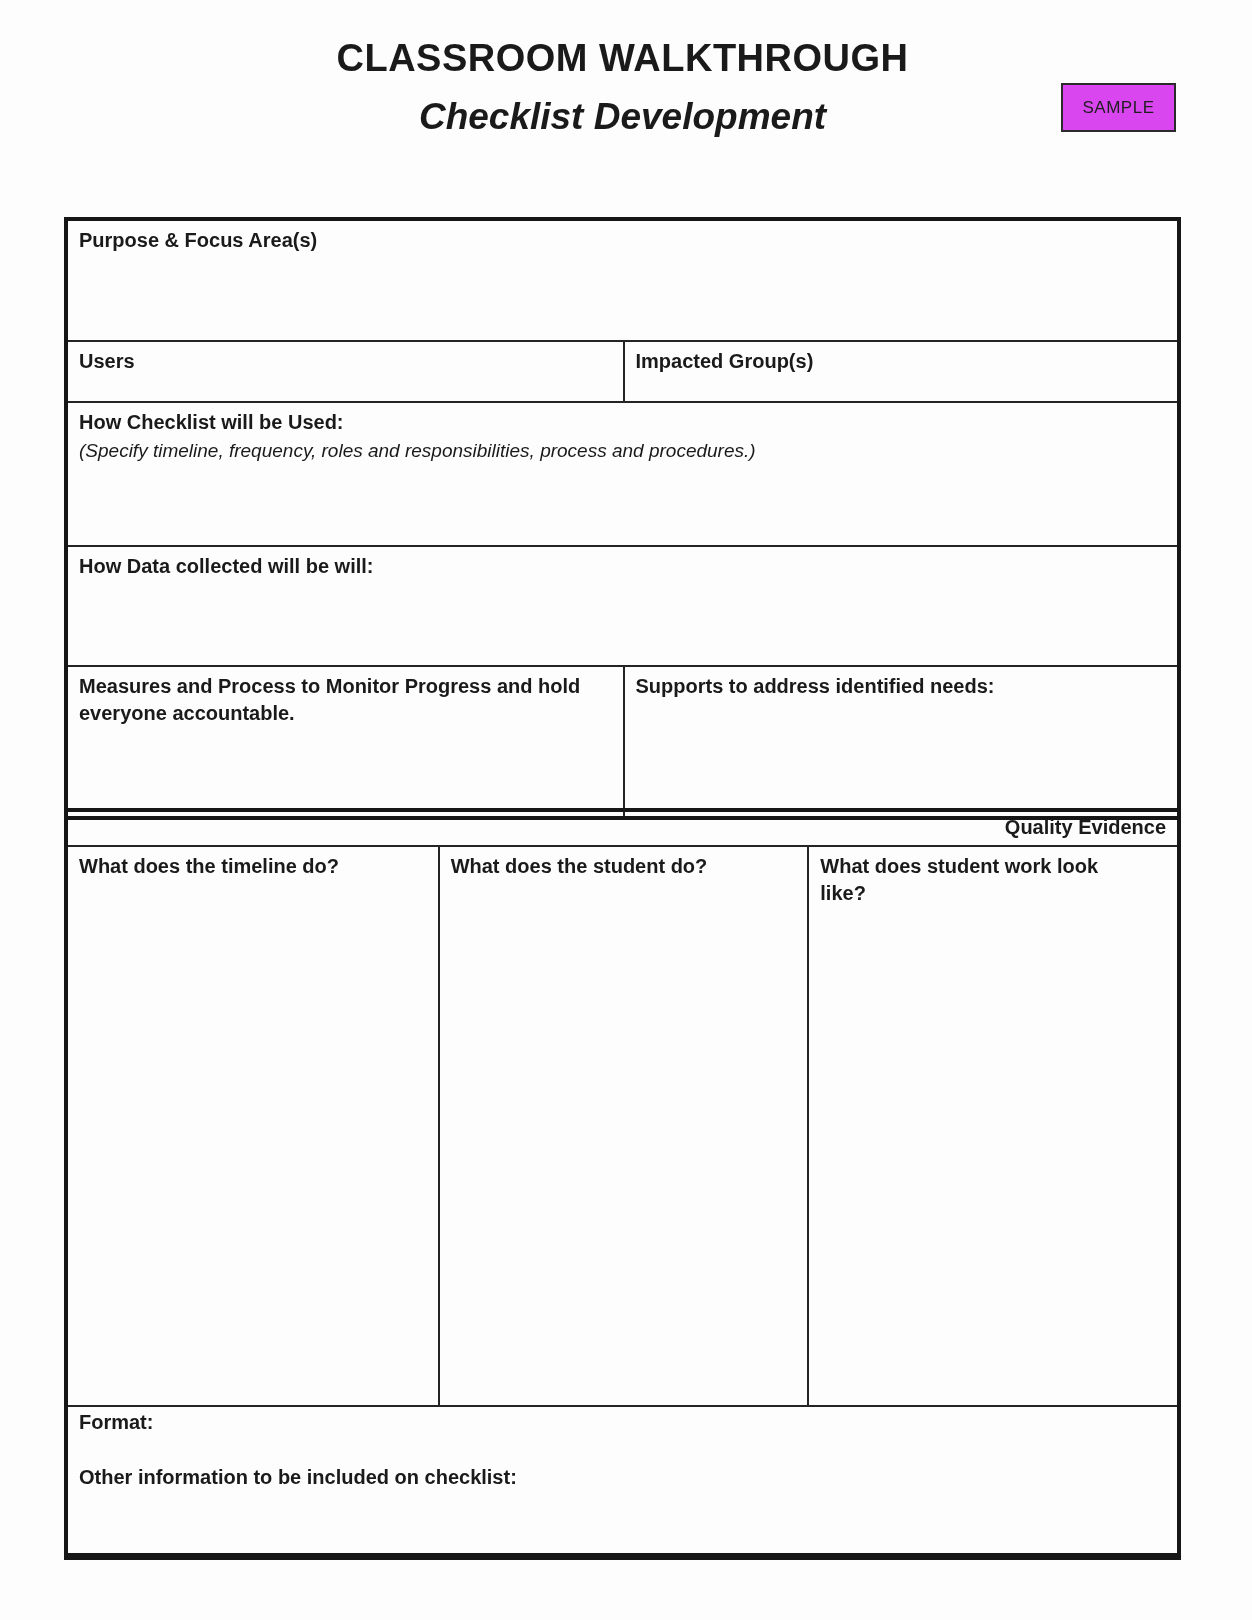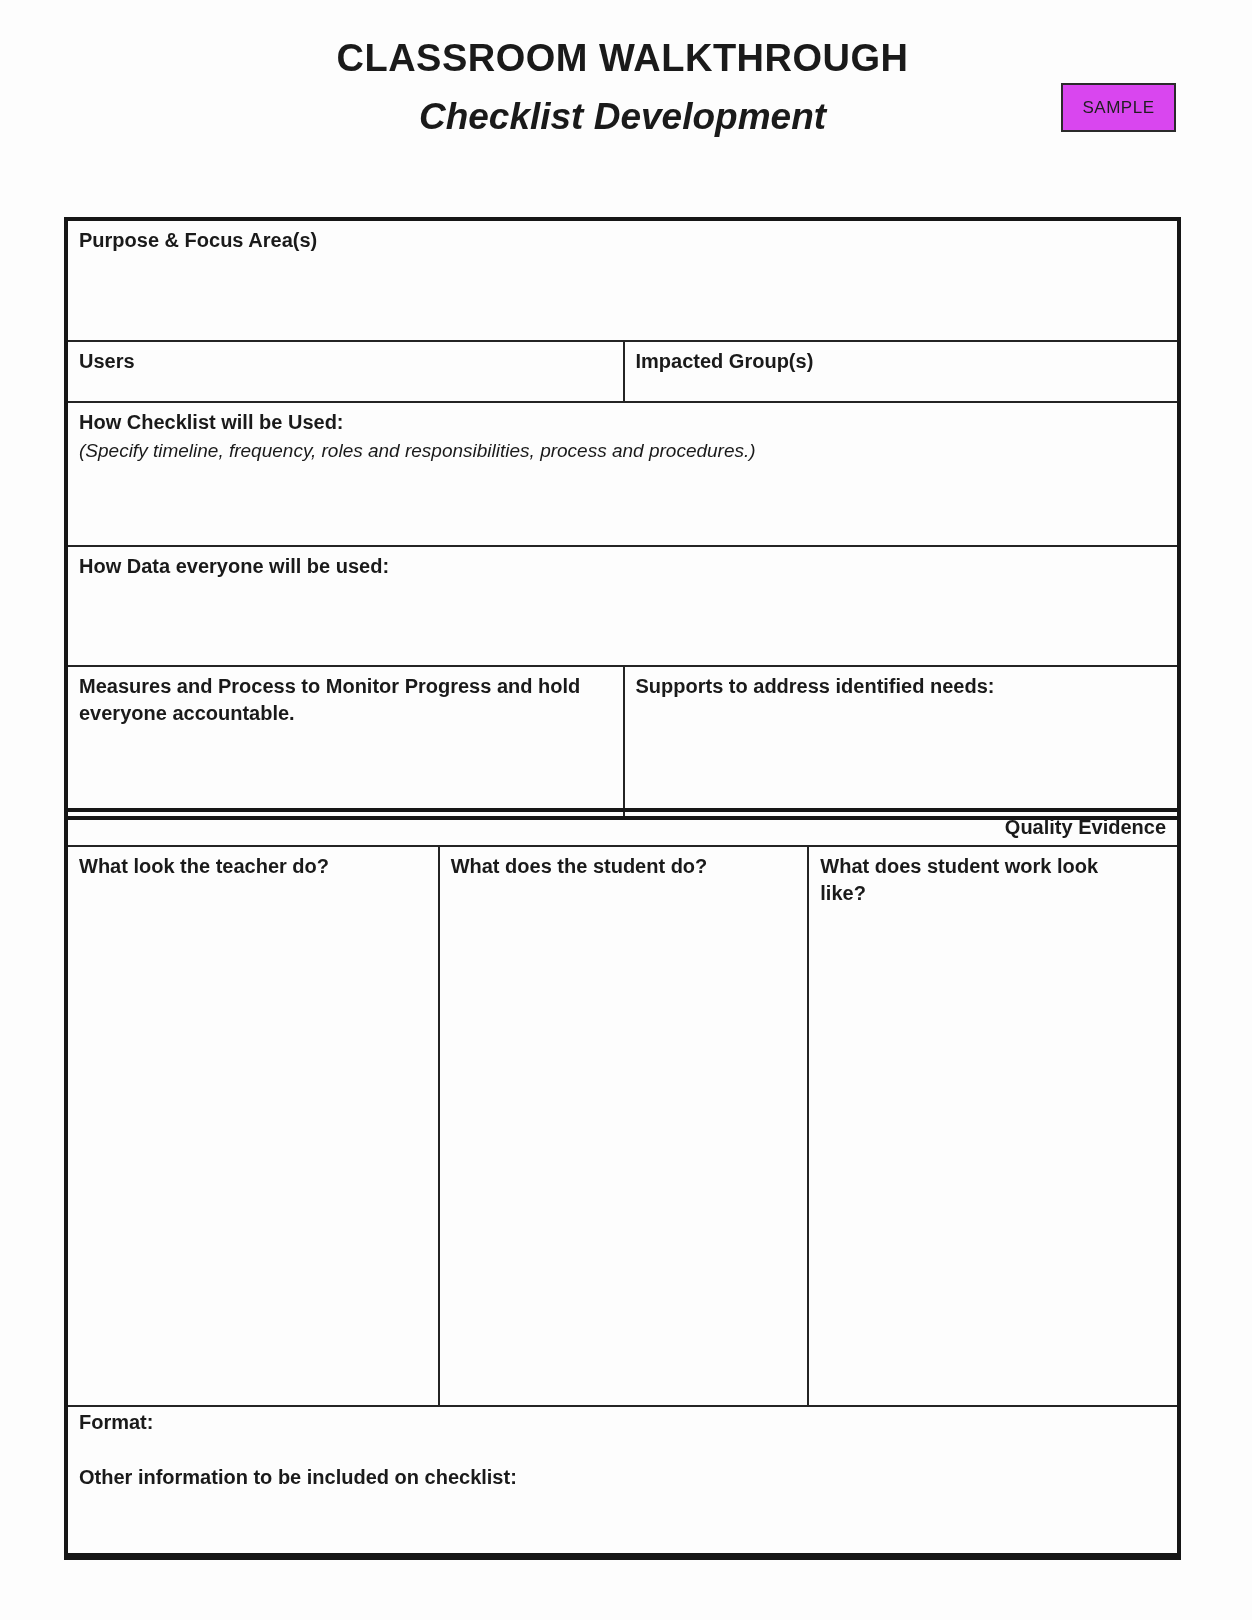--- a/index.html
+++ b/index.html
@@ -99,21 +99,21 @@
         <div class="lbl">Impacted Group(s)</div>
       </div>
     </div>
 
     <div class="row t1-r3">
       <div class="lbl">How Checklist will be Used:</div>
       <div class="note">(Specify timeline, frequency, roles and responsibilities, process and procedures.)</div>
     </div>
 
     <div class="row t1-r4">
-      <div class="lbl">How Data everyone will be used:</div>
+      <div class="lbl">How Data collected will be will:</div>
     </div>
 
     <div class="row t1-r5 split">
       <div class="cell half">
         <div class="lbl">Measures and Process to Monitor Progress and hold everyone accountable.</div>
       </div>
       <div class="cell half">
         <div class="lbl">Supports to address identified needs:</div>
       </div>
     </div>
@@ -121,21 +121,21 @@
   </div>
 
   <div class="tbl t2">
 
     <div class="row t2-r1">
       <div class="lbl">Quality Evidence</div>
     </div>
 
     <div class="row t2-r2 split">
       <div class="cell third">
-        <span class="lbl col-head">What look the teacher do?</span>
+        <span class="lbl col-head">What does the timeline do?</span>
       </div>
       <div class="cell third">
         <span class="lbl col-head">What does the student do?</span>
       </div>
       <div class="cell third">
         <span class="lbl col-head">What does student work look like?</span>
       </div>
     </div>
 
     <div class="row t2-r3">

